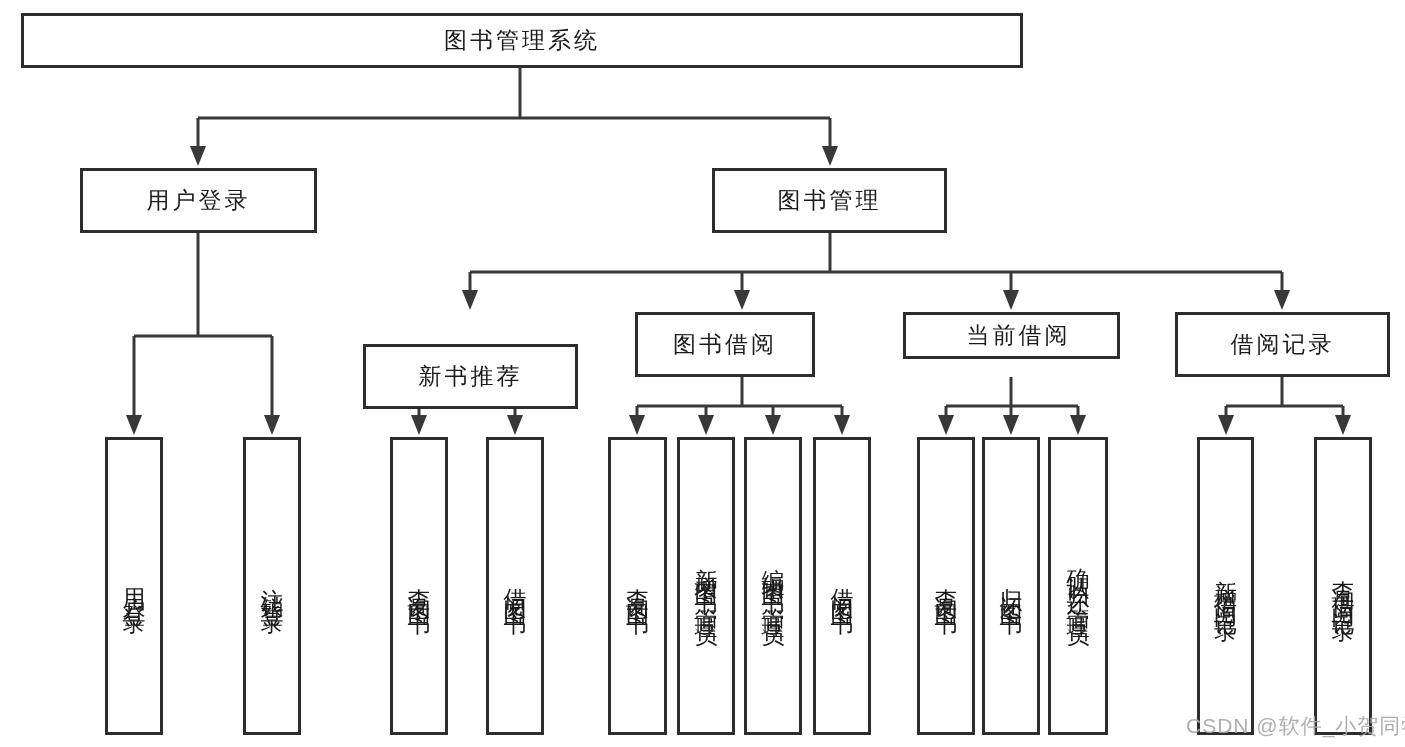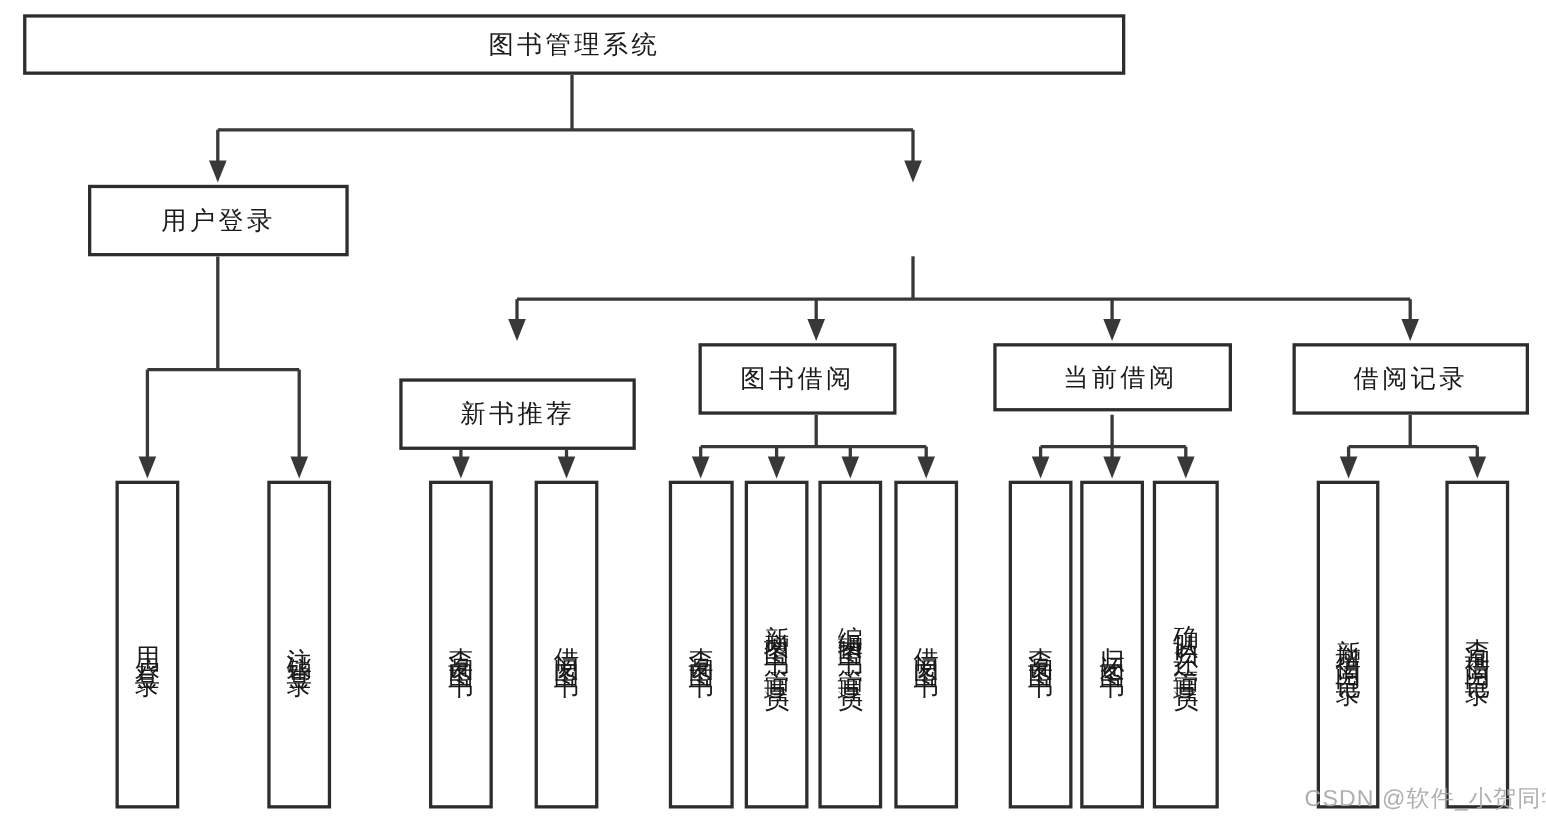--- a/index.html
+++ b/index.html
@@ -131,28 +131,31 @@
     </g>
   </svg>
 
   <div class="box hbox" style="left:21px; top:13px; width:1002px; height:55px;">
     <span>图书管理系统</span>
   </div>
 
   <div class="box hbox" style="left:80px; top:168px; width:237px; height:65px;">
     <span>用户登录</span>
   </div>
+  <div class="box hbox" style="left:712px; top:168px; width:235px; height:65px;">
+    <span>图书管理</span>
+  </div>
 
   <div class="box hbox" style="left:363px; top:312px; width:215px; height:65px;margin-top:32px;">
     <span>新书推荐</span>
   </div>
   <div class="box hbox" style="left:635px; top:312px; width:180px; height:65px;">
     <span>图书借阅</span>
   </div>
-  <div class="box hbox" style="left:903px; top:312px; width:217px; height:62px;padding-left:14px;">
+  <div class="box hbox" style="left:903px; top:312px; width:217px; height:47px;padding-left:14px;">
     <span>当前借阅</span>
   </div>
   <div class="box hbox" style="left:1175px; top:312px; width:215px; height:65px;">
     <span>借阅记录</span>
   </div>
 
   <div class="box leaf" style="left:105px; top:437px; width:58px; height:298px;">
     <span>用户登录</span>
   </div>
   <div class="box leaf" style="left:243px; top:437px; width:58px; height:298px;">

